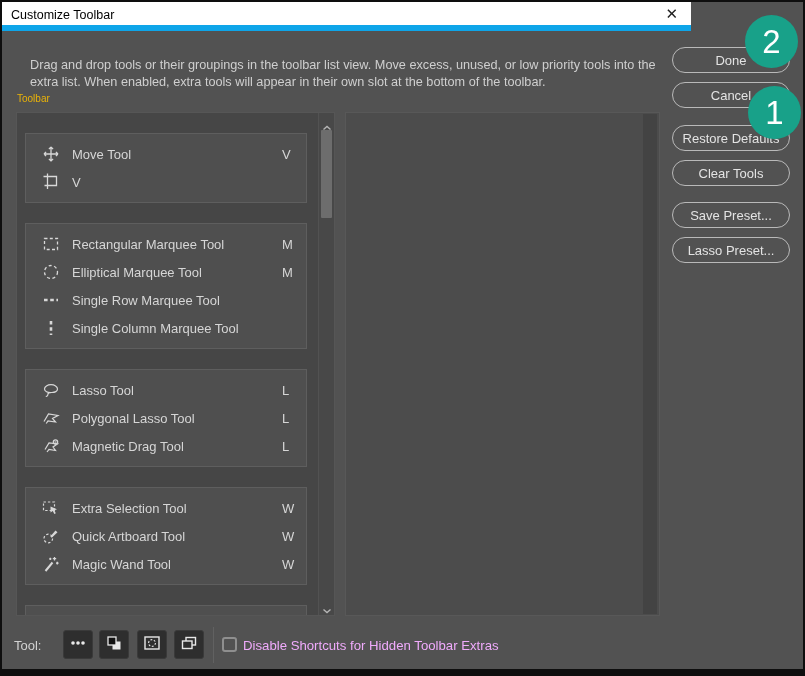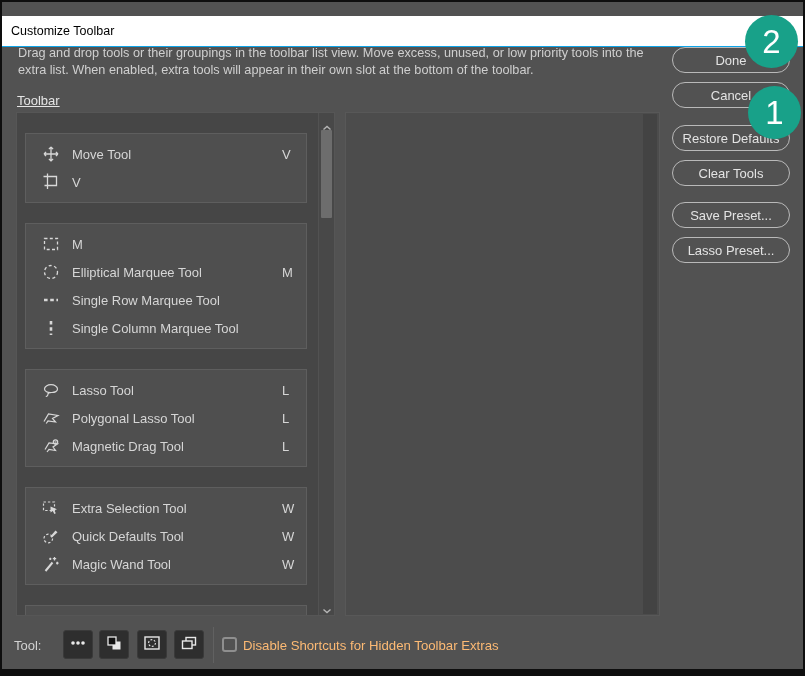--- a/index.html
+++ b/index.html
@@ -3,26 +3,26 @@
 <meta charset="utf-8">
 <style>
   html,body{margin:0;padding:0;}
   body{
     width:805px;height:676px;position:relative;overflow:hidden;
     background:#525252;
     font-family:"Liberation Sans", sans-serif;
   }
   .frame{position:absolute;inset:0;border:2px solid #0e0e0e;border-bottom-width:7px;pointer-events:none;z-index:60;}
   
-  .titlebar{position:absolute;left:0;top:16px;width:805px;height:31px;background:#ffffff;border-bottom:1px solid #0ea5e9;box-sizing:border-box;z-index:5;}
+  .titlebar{position:absolute;left:0;top:0;width:691px;height:31px;background:#ffffff;border-bottom:6px solid #0ea5e9;box-sizing:border-box;z-index:5;}
   .title{position:absolute;left:11px;top:8px;font-size:12.5px;color:#000;}
   .close{position:absolute;right:13px;top:6px;font-size:15px;color:#222;cursor:pointer;line-height:1;}
   
-  .desc{position:absolute;left:14px;top:41px;width:645px;font-size:12.7px;line-height:1.33;color:#cfcfcf;margin:4px;}
-  .sec-label{position:absolute;font-size:13px;color:#e5e5e5;text-decoration:underline;}
+  .desc{position:absolute;left:14px;top:41px;width:645px;font-size:12.7px;line-height:1.33;color:#cfcfcf;margin:16px;}
+  .sec-label{position:absolute;font-size:10px;color:#eab308;}
   .lbl-toolbar{left:17px;top:93px;}
   .lbl-extra{left:345px;top:93px;margin-top:40px;}
   
   .list-panel{position:absolute;left:16px;top:112px;width:319px;height:504px;background:#464646;border:1px solid #565656;box-sizing:border-box;overflow:hidden;}
   .groups{position:absolute;left:8px;top:20px;width:282px;}
   .group{background:#4f4f4f;border:1px solid #5e5e5e;margin-bottom:20px;padding:6px 0;box-sizing:border-box;}
   .tool-row{height:28px;display:flex;align-items:center;padding:0 14px 0 16px;cursor:grab;}
   .ticon{width:18px;height:18px;margin-right:12px;flex:none;}
   .ticon svg{display:block;}
   .tname{flex:1;font-size:13px;color:#d6d6d6;white-space:nowrap;}
@@ -42,21 +42,21 @@
   
   .badge{position:absolute;width:53px;height:53px;border-radius:50%;background:#18A189;color:#fff;font-size:33px;display:flex;align-items:center;justify-content:center;z-index:50;}
   .badge-2{left:745px;top:15px;}
   .badge-1{left:748px;top:86px;}
   
   .show-label{position:absolute;left:14px;top:638px;font-size:13px;color:#d2d2d2;}
   .fbtn{position:absolute;top:630px;width:30px;height:29px;background:#2e2e2e;border:1px solid #3a3a3a;border-radius:3px;box-sizing:border-box;display:flex;align-items:center;justify-content:center;cursor:pointer;}
   .fbtn-0{left:63px;} .fbtn-1{left:99px;} .fbtn-2{left:137px;} .fbtn-3{left:174px;}
   .foot-divider{position:absolute;left:213px;top:627px;width:1px;height:36px;background:#616161;}
   .checkbox{position:absolute;left:222px;top:637px;width:15px;height:15px;border:2px solid #8f8f8f;border-radius:3px;box-sizing:border-box;cursor:pointer;}
-  .chk-label{position:absolute;left:243px;top:638px;font-size:13.2px;color:#fdba74;}
+  .chk-label{position:absolute;left:243px;top:638px;font-size:13.2px;color:#f0abfc;}
 </style>
 </head>
 <body>
 
 <div class="titlebar">
   <span class="title">Customize Toolbar</span>
   <span class="close">✕</span>
 </div>
 
 <p class="desc">Drag and drop tools or their groupings in the toolbar list view. Move excess, unused, or low priority tools into the extra list. When enabled, extra tools will appear in their own slot at the bottom of the toolbar.</p>
@@ -87,20 +87,21 @@
       </div>
     </div>
 
     <div class="group">
       <div class="tool-row">
         <span class="ticon">
           <svg width="18" height="18" viewBox="0 0 18 18" fill="none" stroke="#d8d8d8" stroke-width="1.3">
               <rect x="2.5" y="3.5" width="13" height="11" stroke-dasharray="3 2.3"></rect>
             </svg>
         </span>
+        <span class="tname">Rectangular Marquee Tool</span>
         <span class="tkey">M</span>
       </div>
       <div class="tool-row">
         <span class="ticon">
           <svg width="18" height="18" viewBox="0 0 18 18" fill="none" stroke="#d8d8d8" stroke-width="1.3">
               <circle cx="9" cy="9" r="6.5" stroke-dasharray="3 2.5"></circle>
             </svg>
         </span>
         <span class="tname">Elliptical Marquee Tool</span>
         <span class="tkey">M</span>
@@ -168,21 +169,21 @@
         <span class="tname">Extra Selection Tool</span>
         <span class="tkey">W</span>
       </div>
       <div class="tool-row">
         <span class="ticon">
           <svg width="18" height="18" viewBox="0 0 18 18" fill="none" stroke="#d8d8d8" stroke-width="1.2">
               <circle cx="6.3" cy="11.5" r="4.3" stroke-dasharray="2.4 2"></circle>
               <path d="M8.3 9.5 L13.5 3.5 L15.5 5.3 L9.8 10.8 Z" fill="#d8d8d8" stroke="none"></path>
             </svg>
         </span>
-        <span class="tname">Quick Defaults Tool</span>
+        <span class="tname">Quick Artboard Tool</span>
         <span class="tkey">W</span>
       </div>
       <div class="tool-row">
         <span class="ticon">
           <svg width="18" height="18" viewBox="0 0 18 18" fill="none" stroke="#d8d8d8" stroke-width="1.3">
               <path d="M3.5 16 L10.5 7.5" stroke-width="2"></path>
               <path d="M12.5 2 v3.4 M10.8 3.7 h3.4 M15.3 6.8 v2.6 M14 8.1 h2.6 M8.3 2.8 v2.2 M7.2 3.9 h2.2"></path>
             </svg>
         </span>
         <span class="tname">Magic Wand Tool</span>

